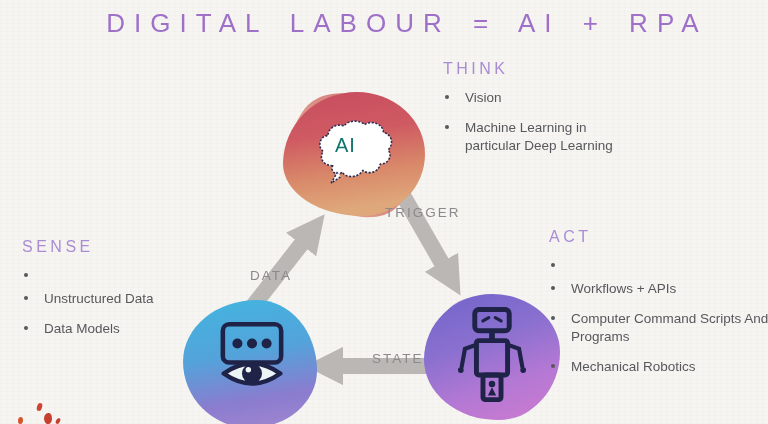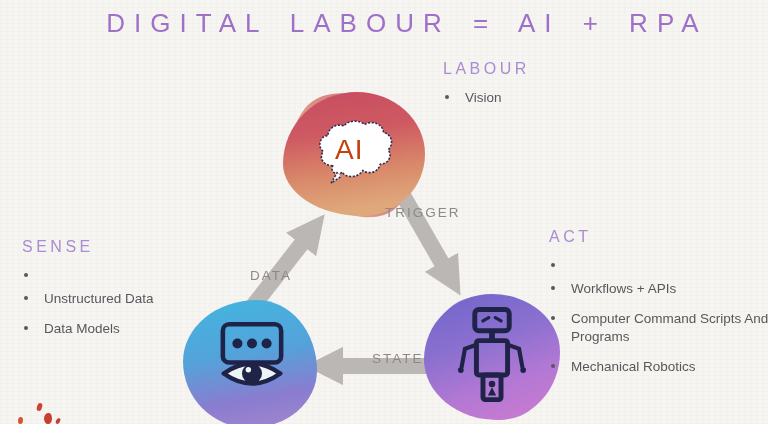--- a/index.html
+++ b/index.html
@@ -68,21 +68,21 @@
     background:linear-gradient(172deg, #c84f60 6%, #cf5a62 34%, #d98a6a 64%, #dfa87b 88%);
     border-radius:52% 48% 44% 56% / 58% 50% 50% 42%;
   }
   .brain-blob .wash2 {
     background:linear-gradient(200deg, #c84f60 10%, #d5756a 55%, #dfa87b 92%);
     border-radius:60% 40% 55% 45% / 45% 60% 40% 55%;
   }
   .brain-svg { position:absolute; left:26px; top:22px; z-index:2; }
   .ai-label {
     position:absolute; left:52px; top:42px; z-index:3;
-    font-size:28px; letter-spacing:1px; color:#c2410c;
+    font-size:20px; letter-spacing:1px; color:#0f766e;
   }
 
   .sense-blob { left:183px; top:300px; width:134px; height:128px; }
   .sense-blob .wash {
     background:linear-gradient(170deg, #46b2de 8%, #53a3da 42%, #8a7ccf 74%, #9e85cf 95%);
     border-radius:55% 45% 50% 50% / 48% 55% 45% 52%;
   }
   .sense-blob .wash2 {
     background:linear-gradient(150deg, #46b2de 15%, #6d93d5 55%, #9e85cf 90%);
     border-radius:45% 55% 60% 40% / 55% 45% 55% 45%;
@@ -181,25 +181,29 @@
         <span>Unstructured Data</span>
       </li>
     <li>
         <span class="dot"></span>
         <span>Data Models</span>
       </li>
   </ul>
 </div>
 
 <div class="section think-section">
-  <h2>LABOUR</h2>
+  <h2>THINK</h2>
   <ul>
     <li>
         <span class="dot"></span>
         <span>Vision</span>
+      </li>
+    <li>
+        <span class="dot"></span>
+        <span>Machine Learning in particular Deep Learning</span>
       </li>
   </ul>
 </div>
 
 <div class="section act-section">
   <h2>ACT</h2>
   <ul>
     <li>
         <span class="dot"></span>
       </li>

